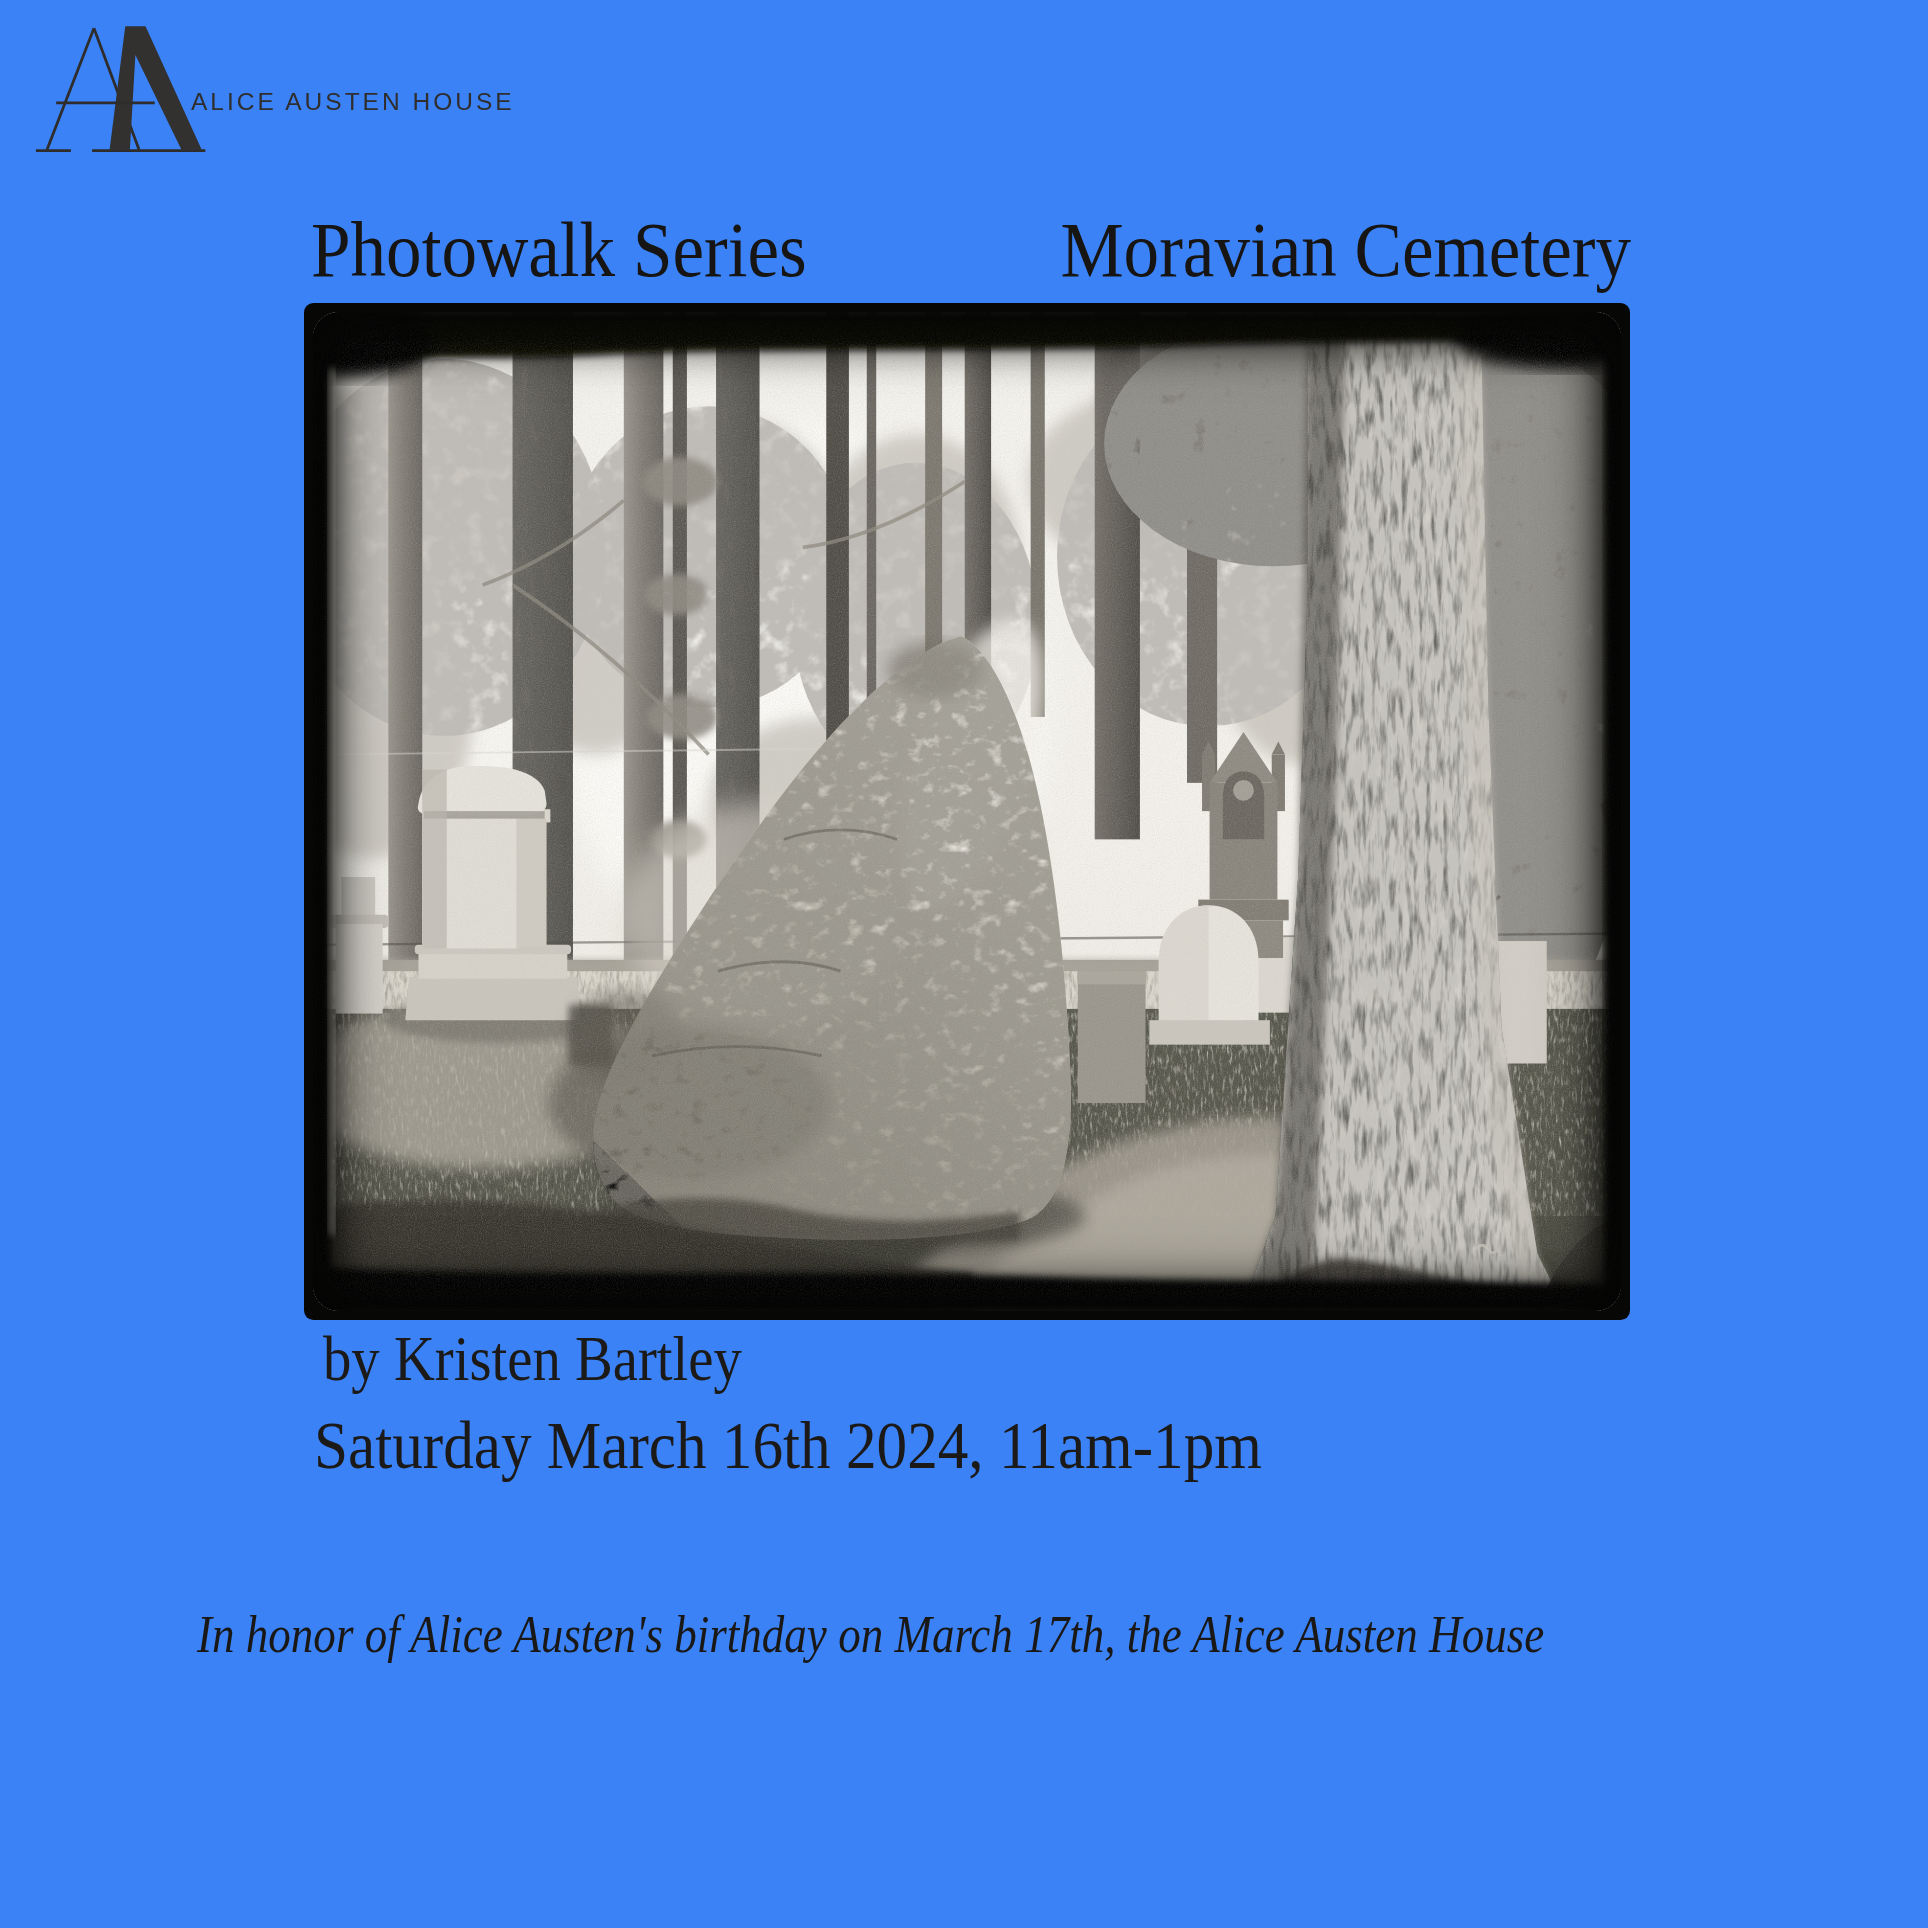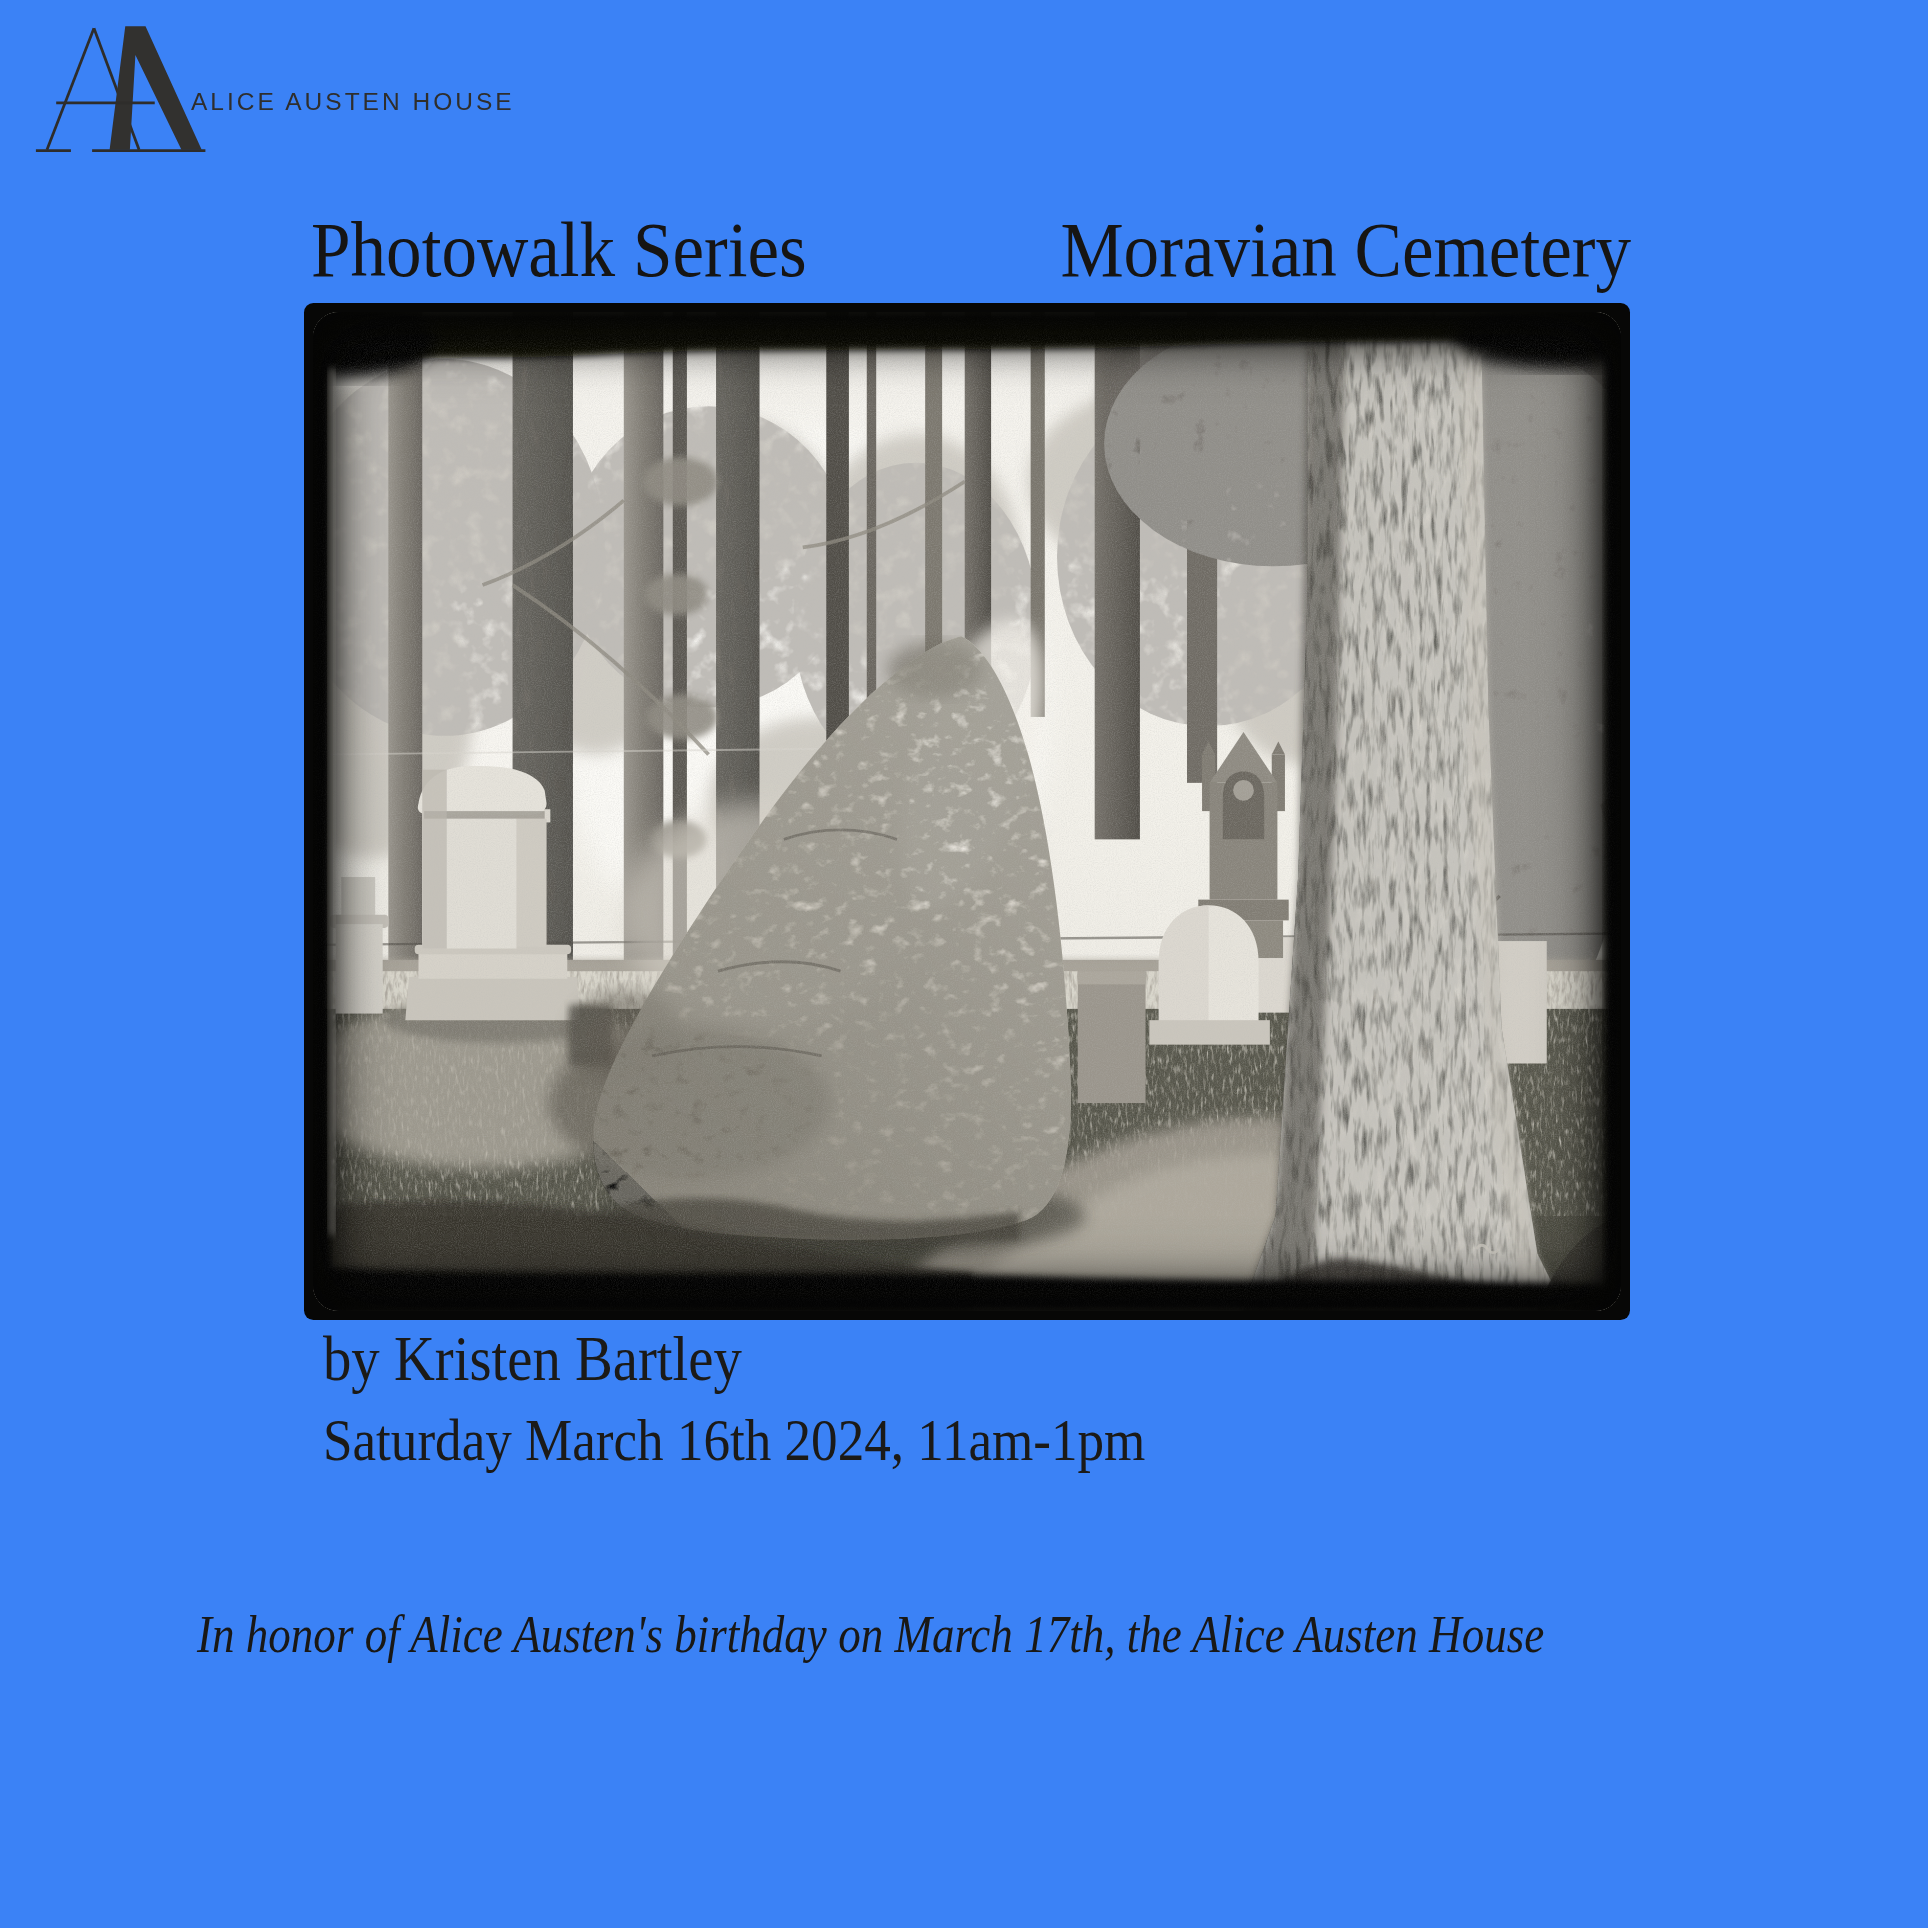--- a/index.html
+++ b/index.html
@@ -22,21 +22,21 @@
   .photo-surface{position:absolute;inset:9.4px;border-radius:26px;overflow:hidden;background:#eceae3;}
   .photo-surface svg.scene{position:absolute;inset:0;width:100%;height:100%;display:block;}
   .vignette{position:absolute;inset:0;border-radius:26px;pointer-events:none;
      box-shadow:inset 0 0 66px 13px rgba(6,6,5,.8),
                 inset 0 32px 43px -9.4px rgba(6,6,5,.95),
                 inset 0 -26px 38px -11.3px rgba(6,6,5,.9),
                 inset 28px 0 38px -15px rgba(6,6,5,.85),
                 inset -28px 0 38px -15px rgba(6,6,5,.85);}
   
   .byline{position:absolute;left:323px;top:1328px;font-size:63px;line-height:1;color:#1b1a18;}
-  .datetime{position:absolute;left:323px;top:1411px;font-size:59px;line-height:1;color:#1b1a18;text-align:right;}
+  .datetime{position:absolute;left:314px;top:1411px;font-size:68px;line-height:1;color:#1b1a18;text-align:right;}
   .description{position:absolute;left:197px;top:1594px;font-size:53px;line-height:81px;color:#191816;font-style:italic;}
 </style>
 </head>
 <body>
 
 <div class="page">
 
   <svg class="monogram" viewBox="0 0 190 142" aria-hidden="true">
     <path d="M64,5 L13,137" stroke="#2e2d2b" stroke-width="3" fill="none"></path>
     <path d="M64,5 L113,137" stroke="#2e2d2b" stroke-width="3" fill="none"></path>

